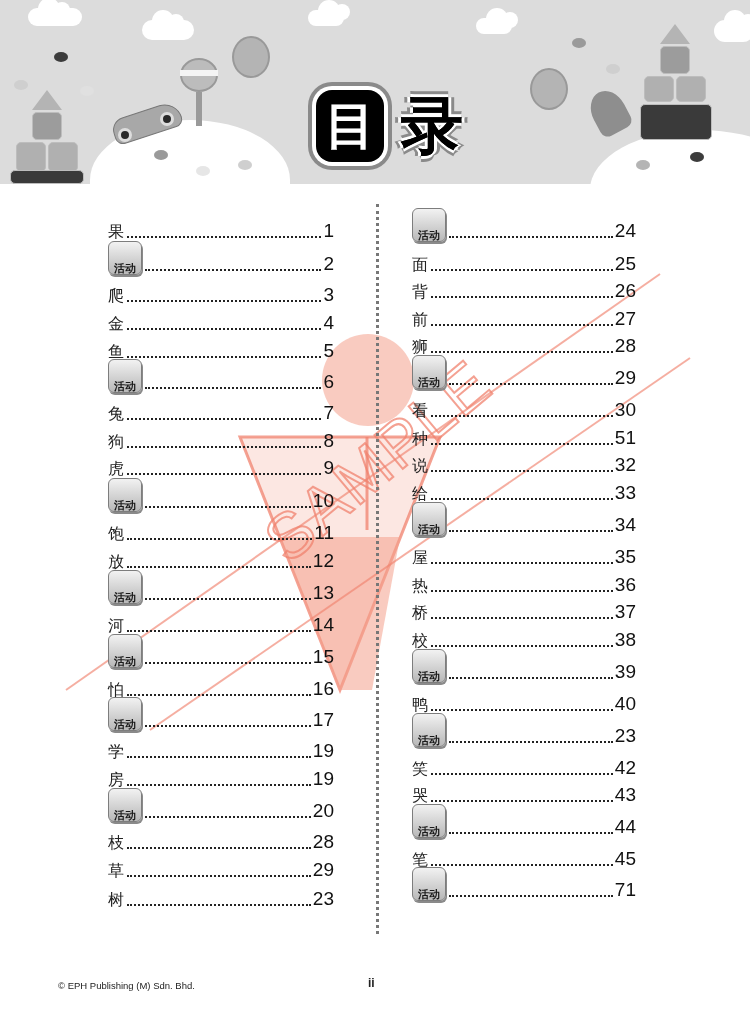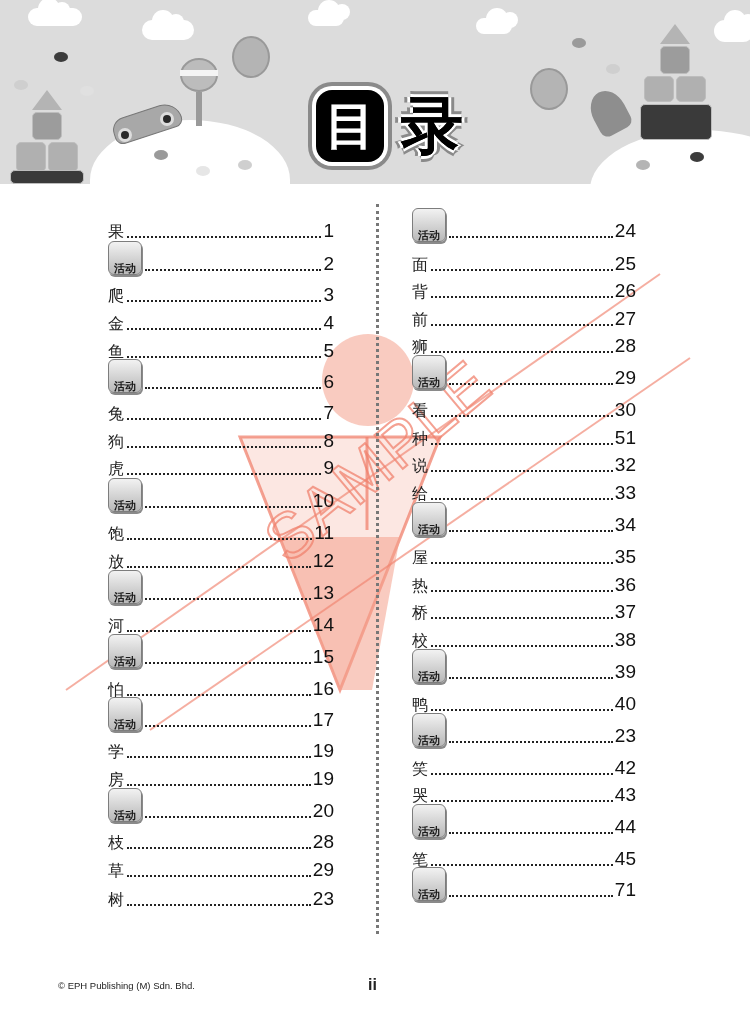--- a/index.html
+++ b/index.html
@@ -47,21 +47,21 @@
 
   
   .wm { position: absolute; pointer-events: none; }
   .wm-circle { left: 322px; top: 334px; width: 92px; height: 92px; border-radius: 50%; background: rgba(244,160,140,0.55); }
   .wm-text { position: absolute; left: 250px; top: 520px; font-size: 64px; color: transparent;
     -webkit-text-stroke: 2px rgba(240,130,110,0.75); transform: rotate(-40deg); transform-origin: 0 0;
     font-family: "Liberation Sans", sans-serif; letter-spacing: 2px; }
 
   
   .footer-copy { position: absolute; left: 58px; top: 980px; font-size: 9.5px; color: #222; font-family: "Liberation Sans", sans-serif; }
-  .footer-page { position: absolute; left: 368px; top: 976px; font-size: 16px; font-weight: bold; color: #222; font-family: "Liberation Sans", sans-serif; }
+  .footer-page { position: absolute; left: 368px; top: 976px; font-size: 12px; font-weight: bold; color: #222; font-family: "Liberation Sans", sans-serif; }
 </style>
 </head>
 <body>
 
 <div class="banner">
   <div class="cloud" style="left:28px;top:8px;width:54px;height:18px;"></div>
   <div class="cloud" style="left:142px;top:20px;width:52px;height:20px;"></div>
   <div class="cloud" style="left:308px;top:10px;width:36px;height:16px;"></div>
   <div class="cloud" style="left:476px;top:18px;width:36px;height:16px;"></div>
   <div class="cloud" style="left:714px;top:20px;width:40px;height:22px;"></div>

